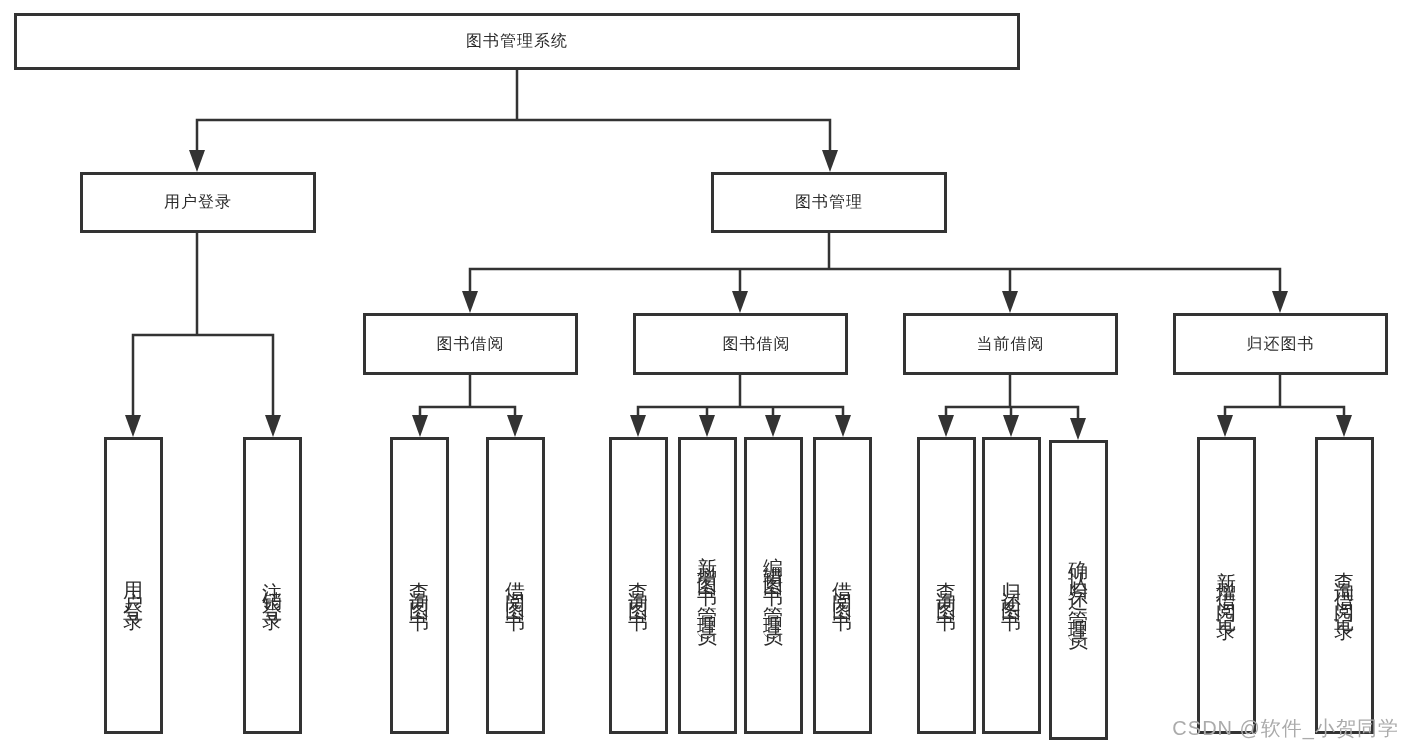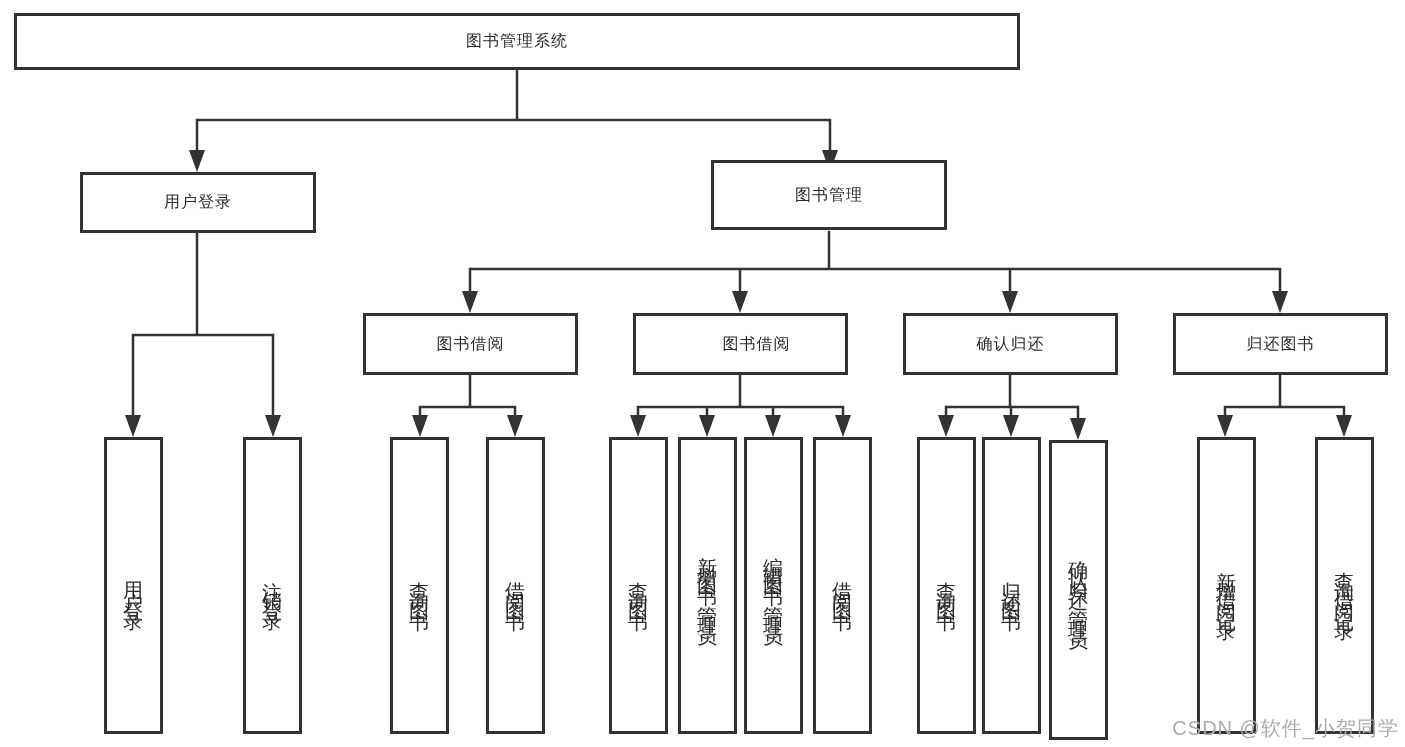--- a/index.html
+++ b/index.html
@@ -67,25 +67,25 @@
       <polygon points="1003,415 1019,415 1011,437"></polygon>
       <polygon points="1070,418 1086,418 1078,440"></polygon>
       <polygon points="1217,415 1233,415 1225,437"></polygon>
       <polygon points="1336,415 1352,415 1344,437"></polygon>
     </g>
   </svg>
 
   <div class="hbox" style="left:14px;top:13px;width:1006px;height:57px;">图书管理系统</div>
 
   <div class="hbox" style="left:80px;top:172px;width:236px;height:61px;">用户登录</div>
-  <div class="hbox" style="left:711px;top:160px;width:236px;height:70px;">图书管理</div>
+  <div class="hbox" style="left:711px;top:172px;width:236px;height:61px;">图书管理</div>
 
   <div class="hbox" style="left:363px;top:313px;width:215px;height:62px;">图书借阅</div>
   <div class="hbox" style="left:633px;top:313px;width:215px;height:62px;padding-left:32px;">图书借阅</div>
-  <div class="hbox" style="left:903px;top:313px;width:215px;height:62px;">确认归还</div>
+  <div class="hbox" style="left:903px;top:313px;width:215px;height:62px;">当前借阅</div>
   <div class="hbox" style="left:1173px;top:313px;width:215px;height:62px;">归还图书</div>
 
   <div class="vbox" style="left:104px;top:437px;">
     <span>用户登录</span>
   </div>
   <div class="vbox" style="left:243px;top:437px;">
     <span>注销登录</span>
   </div>
 
   <div class="vbox" style="left:390px;top:437px;">

